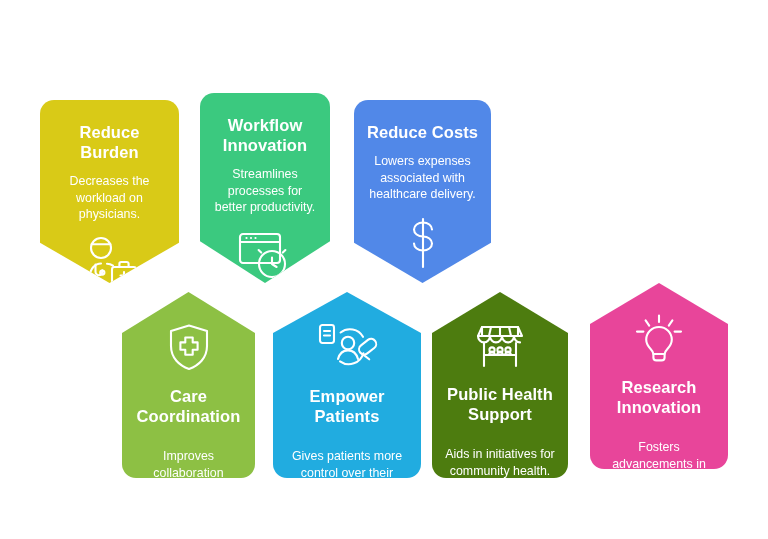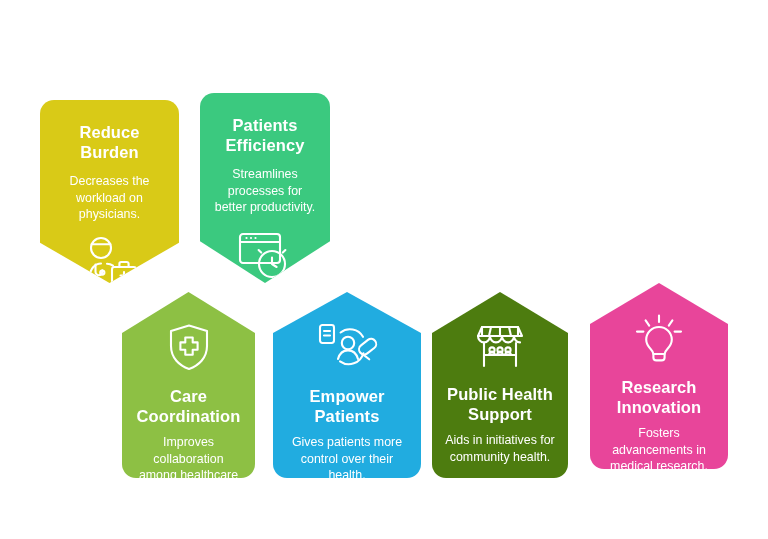--- a/index.html
+++ b/index.html
@@ -43,21 +43,21 @@
   }
   .card-icon svg{display:block;}
 
   
   .card.down .card-title{margin-bottom:11px;}
   .card.down .card-desc{margin-bottom:0;}
   .card.down .card-icon{margin-top:14px;}
 
   
   .card.up .card-icon{margin-bottom:14px;}
-  .card.up .card-title{margin-bottom:8px;}
+  .card.up .card-title{margin-bottom:22px;}
 </style>
 </head>
 <body>
 
 <div id="infographic">
 
   <div class="card down" style="left:40px;top:100px;width:139px;height:183px;background:#D9CA17;">
     <p class="card-title">Reduce Burden</p>
     <p class="card-desc">Decreases the workload on physicians.</p>
     <div class="card-icon">
@@ -69,36 +69,46 @@
         <path d="M18.5 28.6v7.2a3.4 3.4 0 0 0 6.8 0v-1.6"></path>
         <circle cx="25.3" cy="36.6" r="2.1"></circle>
         <rect x="35" y="31" width="24" height="17" rx="2.4"></rect>
         <path d="M42.4 31v-3.2a1.8 1.8 0 0 1 1.8-1.8h5.6a1.8 1.8 0 0 1 1.8 1.8V31"></path>
         <path d="M47 36v7M43.5 39.5h7"></path>
       </svg>
     </div>
   </div>
 
   <div class="card down" style="left:200px;top:93px;width:130px;height:190px;background:#3BC97F;">
-    <p class="card-title">Patients Efficiency</p>
+    <p class="card-title">Workflow Innovation</p>
     <p class="card-desc">Streamlines processes for better productivity.</p>
     <div class="card-icon">
       <svg width="60" height="52" viewBox="0 0 60 52" fill="none" stroke="#ffffff" stroke-width="2.1" stroke-linecap="round" stroke-linejoin="round">
         <rect x="5" y="5" width="40" height="29" rx="3"></rect>
         <path d="M5 13h40"></path>
         <circle cx="11.5" cy="9" r="1.1" fill="#ffffff" stroke="none"></circle>
         <circle cx="16" cy="9" r="1.1" fill="#ffffff" stroke="none"></circle>
         <circle cx="20.5" cy="9" r="1.1" fill="#ffffff" stroke="none"></circle>
         <circle cx="37" cy="35" r="13"></circle>
         <path d="M37 28.5V35l4.6 3"></path>
         <path d="M26.2 23.6l-2.6-2.6M47.8 23.6l2.6-2.6"></path>
       </svg>
     </div>
   </div>
 
+  <div class="card down" style="left:354px;top:100px;width:137px;height:183px;background:#5188E8;">
+    <p class="card-title">Reduce Costs</p>
+    <p class="card-desc">Lowers expenses associated with healthcare delivery.</p>
+    <div class="card-icon">
+      <svg width="42" height="54" viewBox="0 0 42 54" fill="none" stroke="#ffffff" stroke-width="2.1" stroke-linecap="round" stroke-linejoin="round">
+        <path d="M21 3v48"></path>
+        <path d="M30 13.5c0-4.1-4-7-9-7s-9 2.9-9 7 4 7 9 7 9 2.9 9 7-4 7-9 7-9-2.9-9-7"></path>
+      </svg>
+    </div>
+  </div>
 
 
   <div class="card up" style="left:122px;top:292px;width:133px;height:186px;background:#8DC044;">
     <div class="card-icon">
       <svg width="48" height="50" viewBox="0 0 48 50" fill="none" stroke="#ffffff" stroke-width="2.1" stroke-linecap="round" stroke-linejoin="round">
         <path d="M24 3.5L42 9v15c0 12-8.4 19.6-18 23C14.4 43.6 6 36 6 24V9z"></path>
         <path d="M20.3 15.5h7.4v4.9h4.9v7.4h-4.9v4.9h-7.4v-4.9h-4.9v-7.4h4.9z"></path>
       </svg>
     </div>
     <p class="card-title">Care Coordination</p>

